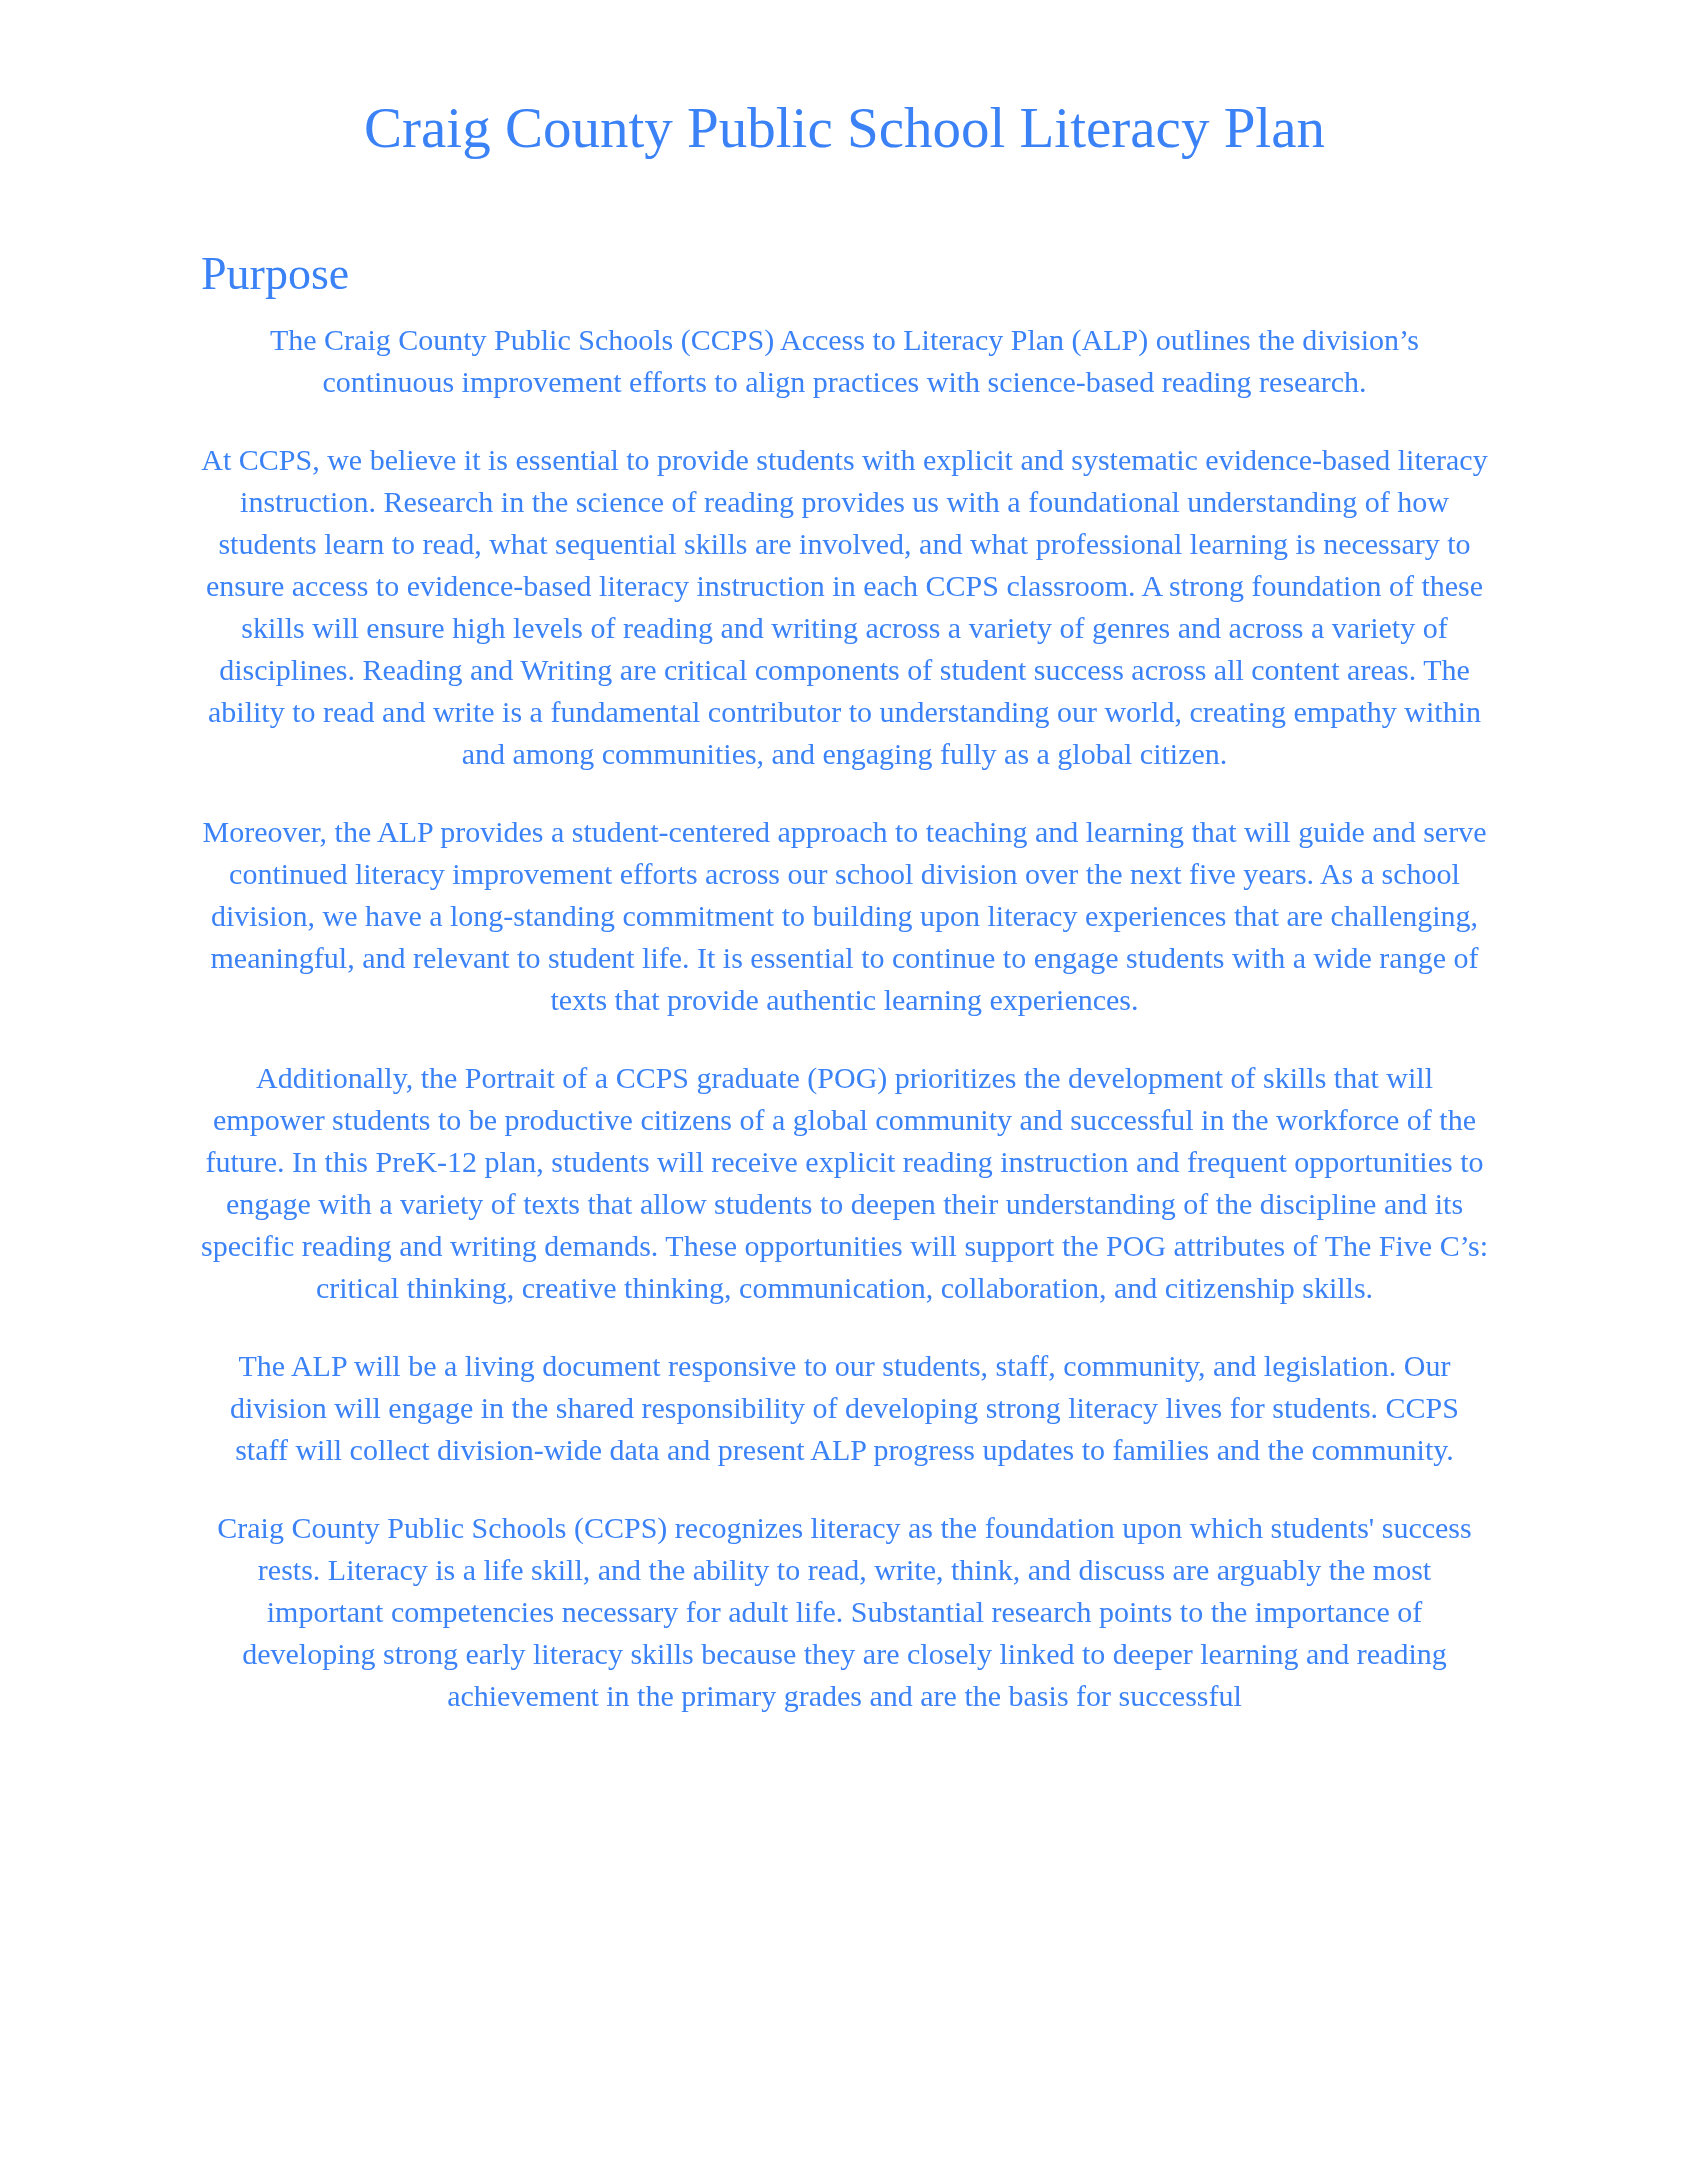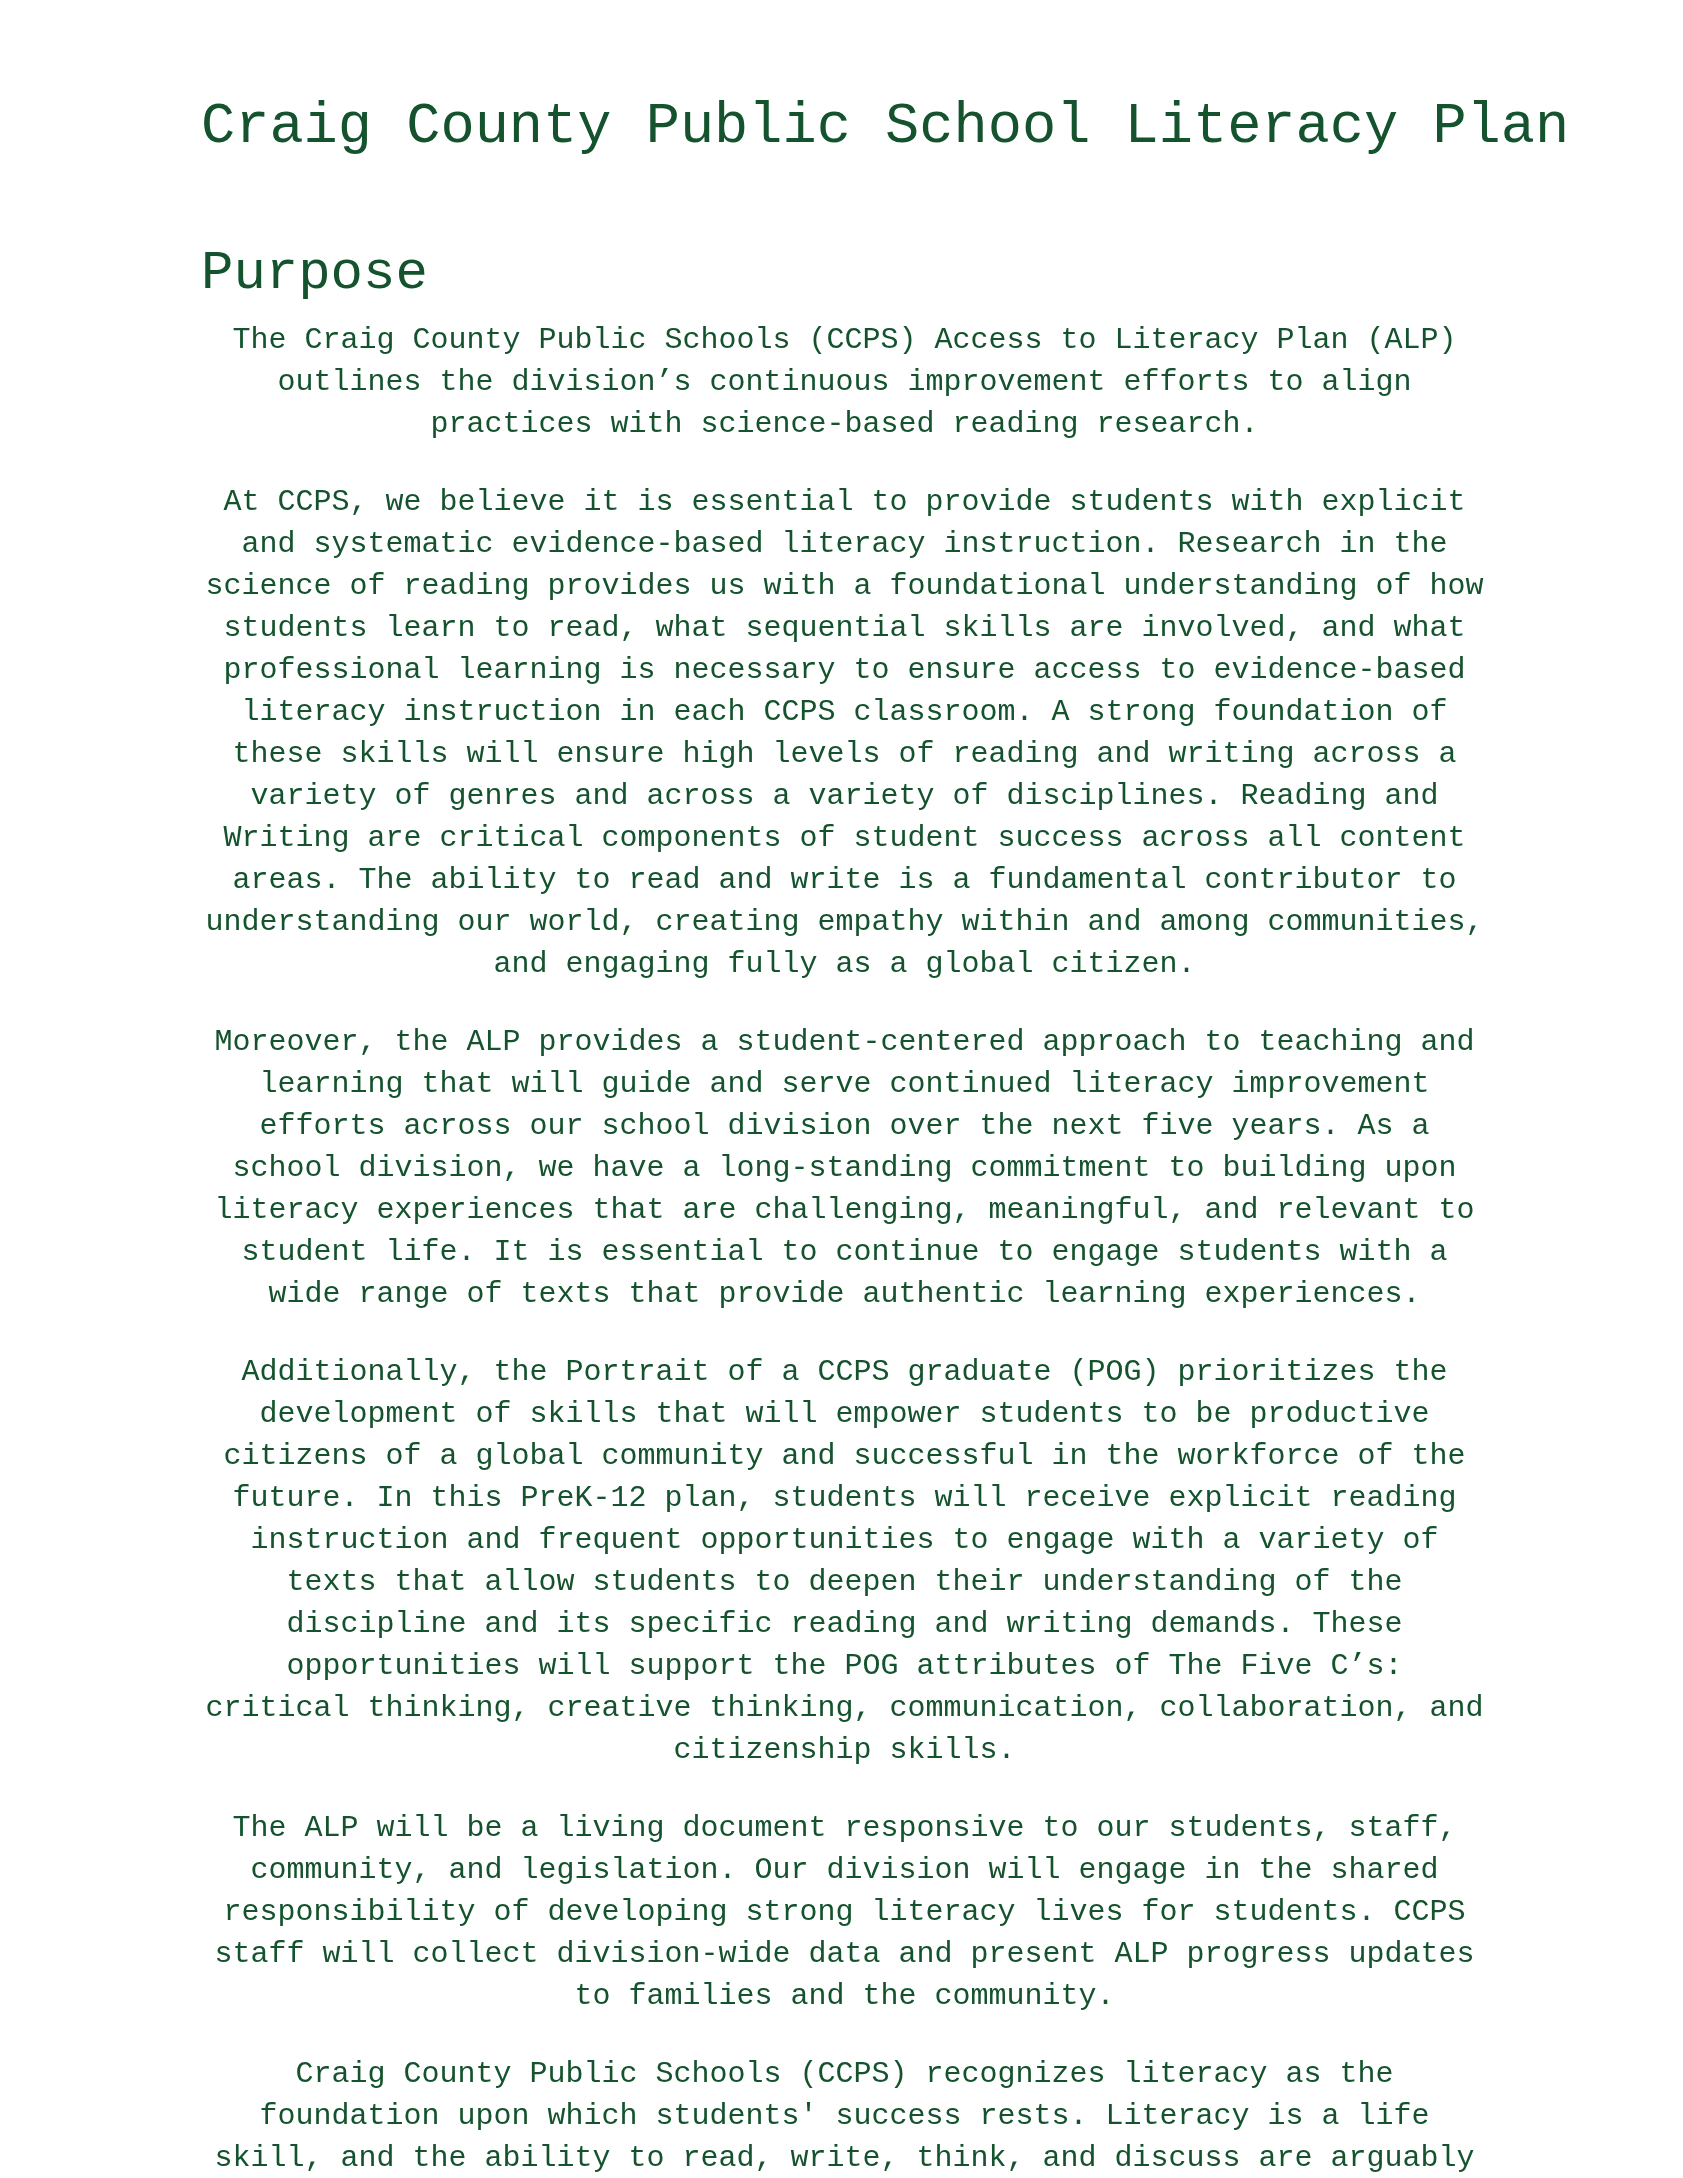--- a/index.html
+++ b/index.html
@@ -5,40 +5,40 @@
     html, body {
       margin: 0;
       padding: 0;
       background: #ffffff;
     }
     .page {
       position: relative;
       width: 1683px;
       height: 2178px;
       background: #ffffff;
-      color: #14532d;
-      font-family: Liberation Mono, monospace;
+      color: #3b82f6;
+      font-family: Liberation Serif, serif;
       overflow: hidden;
       box-sizing: border-box;
     }
     .content {
       box-sizing: border-box;
       width: 100%;
       padding: 0 195px 0 201px;
     }
     .doc-title {
       font-size: 57px;
       font-weight: 400;
       line-height: 69px;
       margin: 93px 0 0 0;
       text-align: center;
       white-space: nowrap;
     }
     .section-heading {
-      font-size: 54px;
+      font-size: 46px;
       font-weight: 400;
       line-height: 59px;
     }
     .section-heading.purpose {
       margin: 82px 0 16px 0;
     }
     .section-heading.introduction {
       margin: 44px 0 59px 0;
     }
     .body-paragraph {

